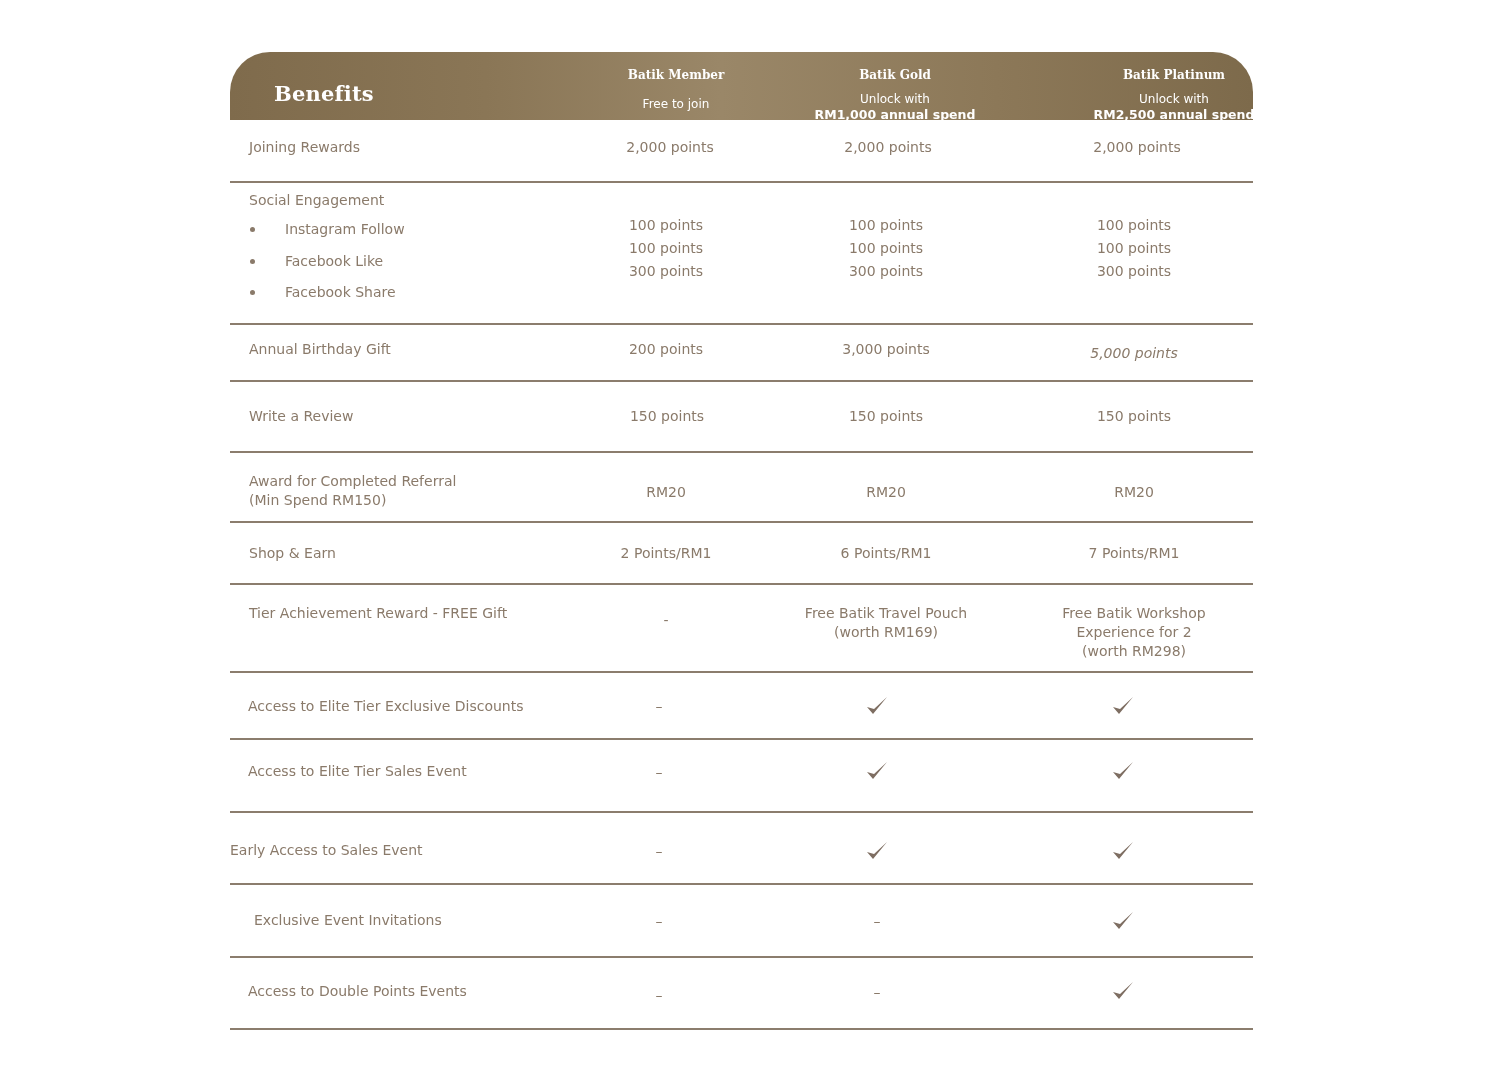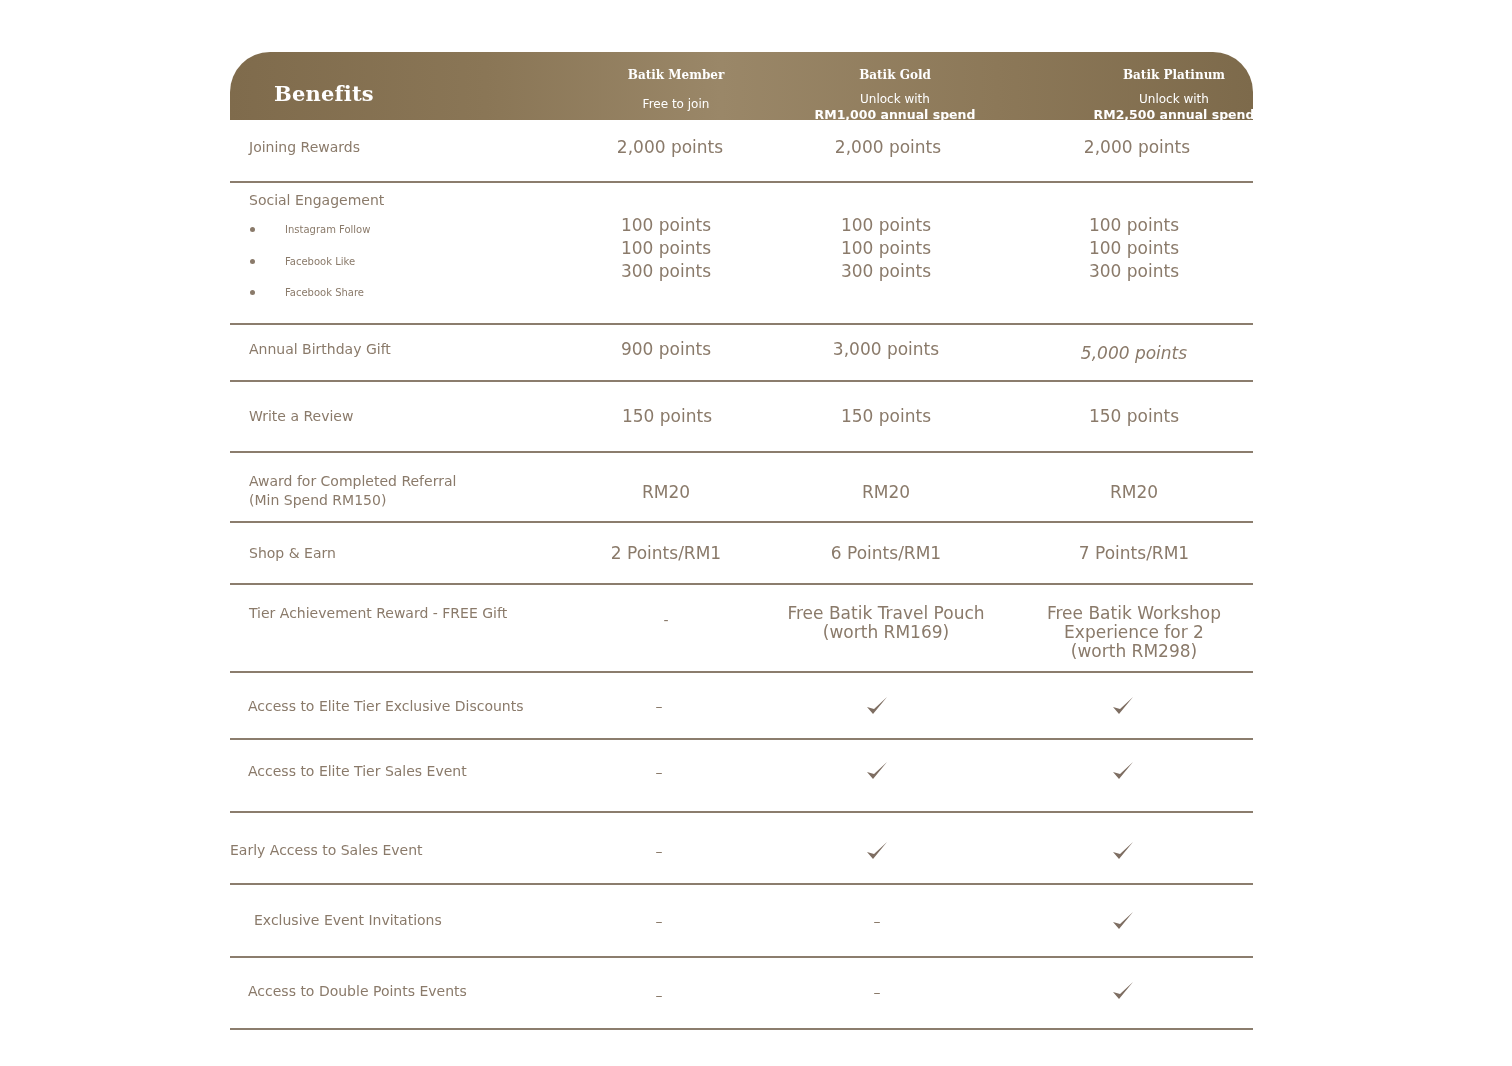--- a/index.html
+++ b/index.html
@@ -71,38 +71,38 @@
     .cell-label {
       position: absolute;
       left: 19px;
       font-size: 14px;
       line-height: 19px;
       white-space: nowrap;
     }
     .cell-val {
       position: absolute;
       transform: translateX(-50%);
-      font-size: 17px;
+      font-size: 14px;
       line-height: 19px;
       text-align: center;
       white-space: nowrap;
     }
     .col-1 { left: 440px; }
     .col-2 { left: 658px; }
     .col-3 { left: 907px; }
     .bullet-list {
       list-style: none;
       margin: 0;
       padding: 0;
     }
     .bullet-list li {
       position: relative;
       padding-left: 36px;
       line-height: 23.5px;
-      font-size: 10px;
+      font-size: 14px;
       margin-top: 8px;
     }
     .bullet-list li .dot {
       position: absolute;
       left: 1px;
       top: 9px;
       width: 5px;
       height: 5px;
       border-radius: 50%;
       background: #8a7a6a;
@@ -175,21 +175,21 @@
     </div>
     <div class="cell-val col-3 val-stack" style="top:31px;left:904px;">
       <div>100 points</div>
       <div>100 points</div>
       <div>300 points</div>
     </div>
   </div>
 
   <div class="row" style="height:57px;">
     <div class="cell-label" style="top:15px;">Annual Birthday Gift</div>
-    <div class="cell-val col-1" style="top:15px;left:436px;">900 points</div>
+    <div class="cell-val col-1" style="top:15px;left:436px;">200 points</div>
     <div class="cell-val col-2" style="top:15px;left:656px;">3,000 points</div>
     <div class="cell-val col-3" style="top:19px;left:904px;font-style:italic;">5,000 points</div>
   </div>
 
   <div class="row" style="height:71px;">
     <div class="cell-label" style="top:25px;">Write a Review</div>
     <div class="cell-val col-1" style="top:25px;left:437px;">150 points</div>
     <div class="cell-val col-2" style="top:25px;left:656px;">150 points</div>
     <div class="cell-val col-3" style="top:25px;left:904px;">150 points</div>
   </div>

